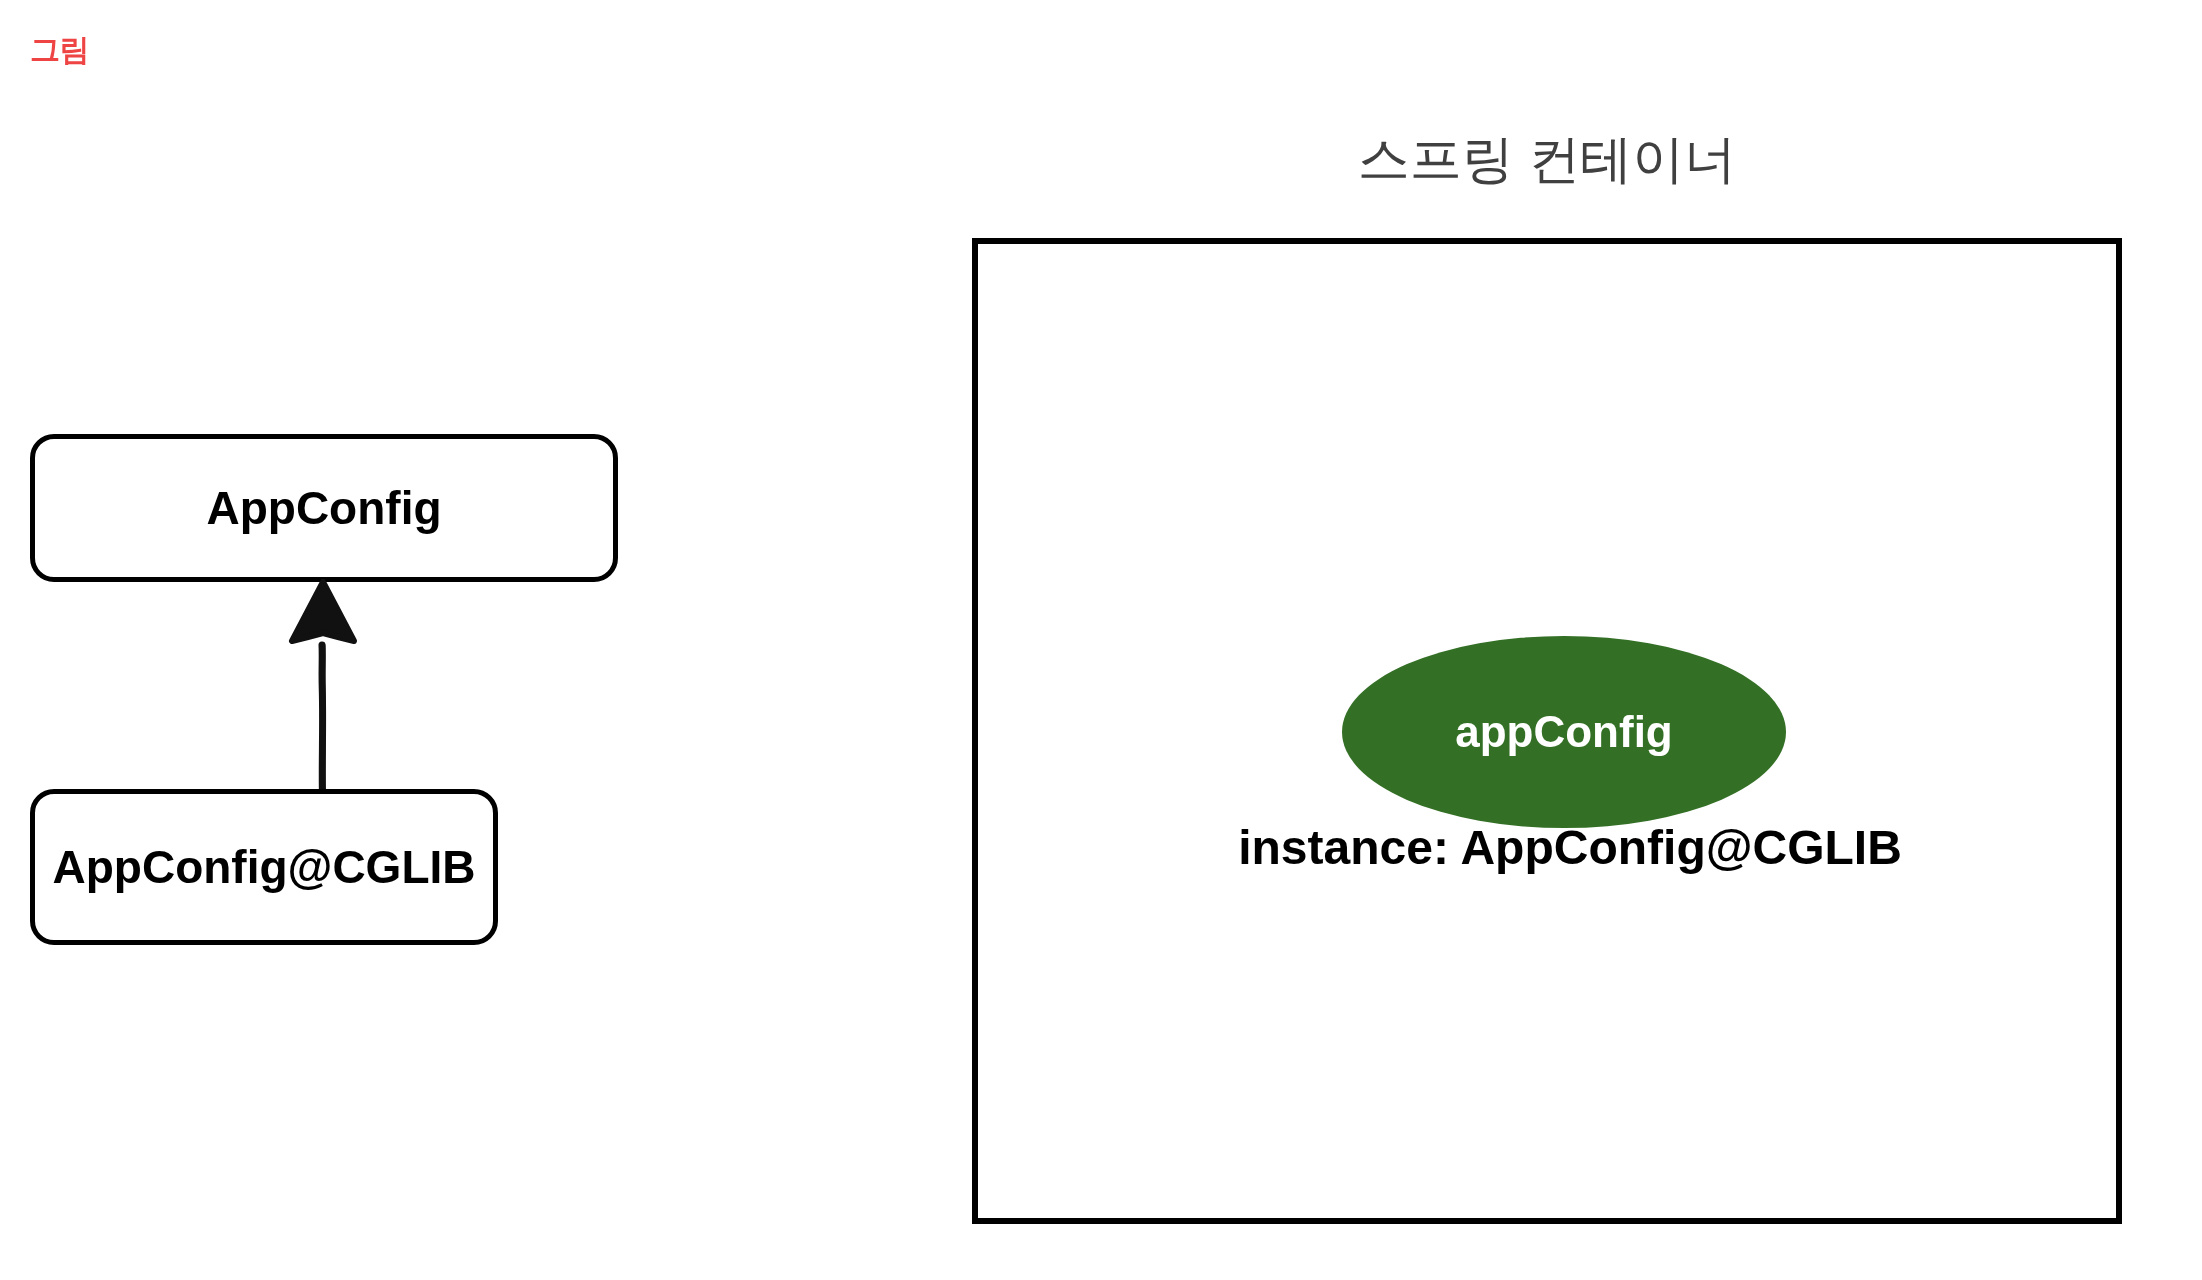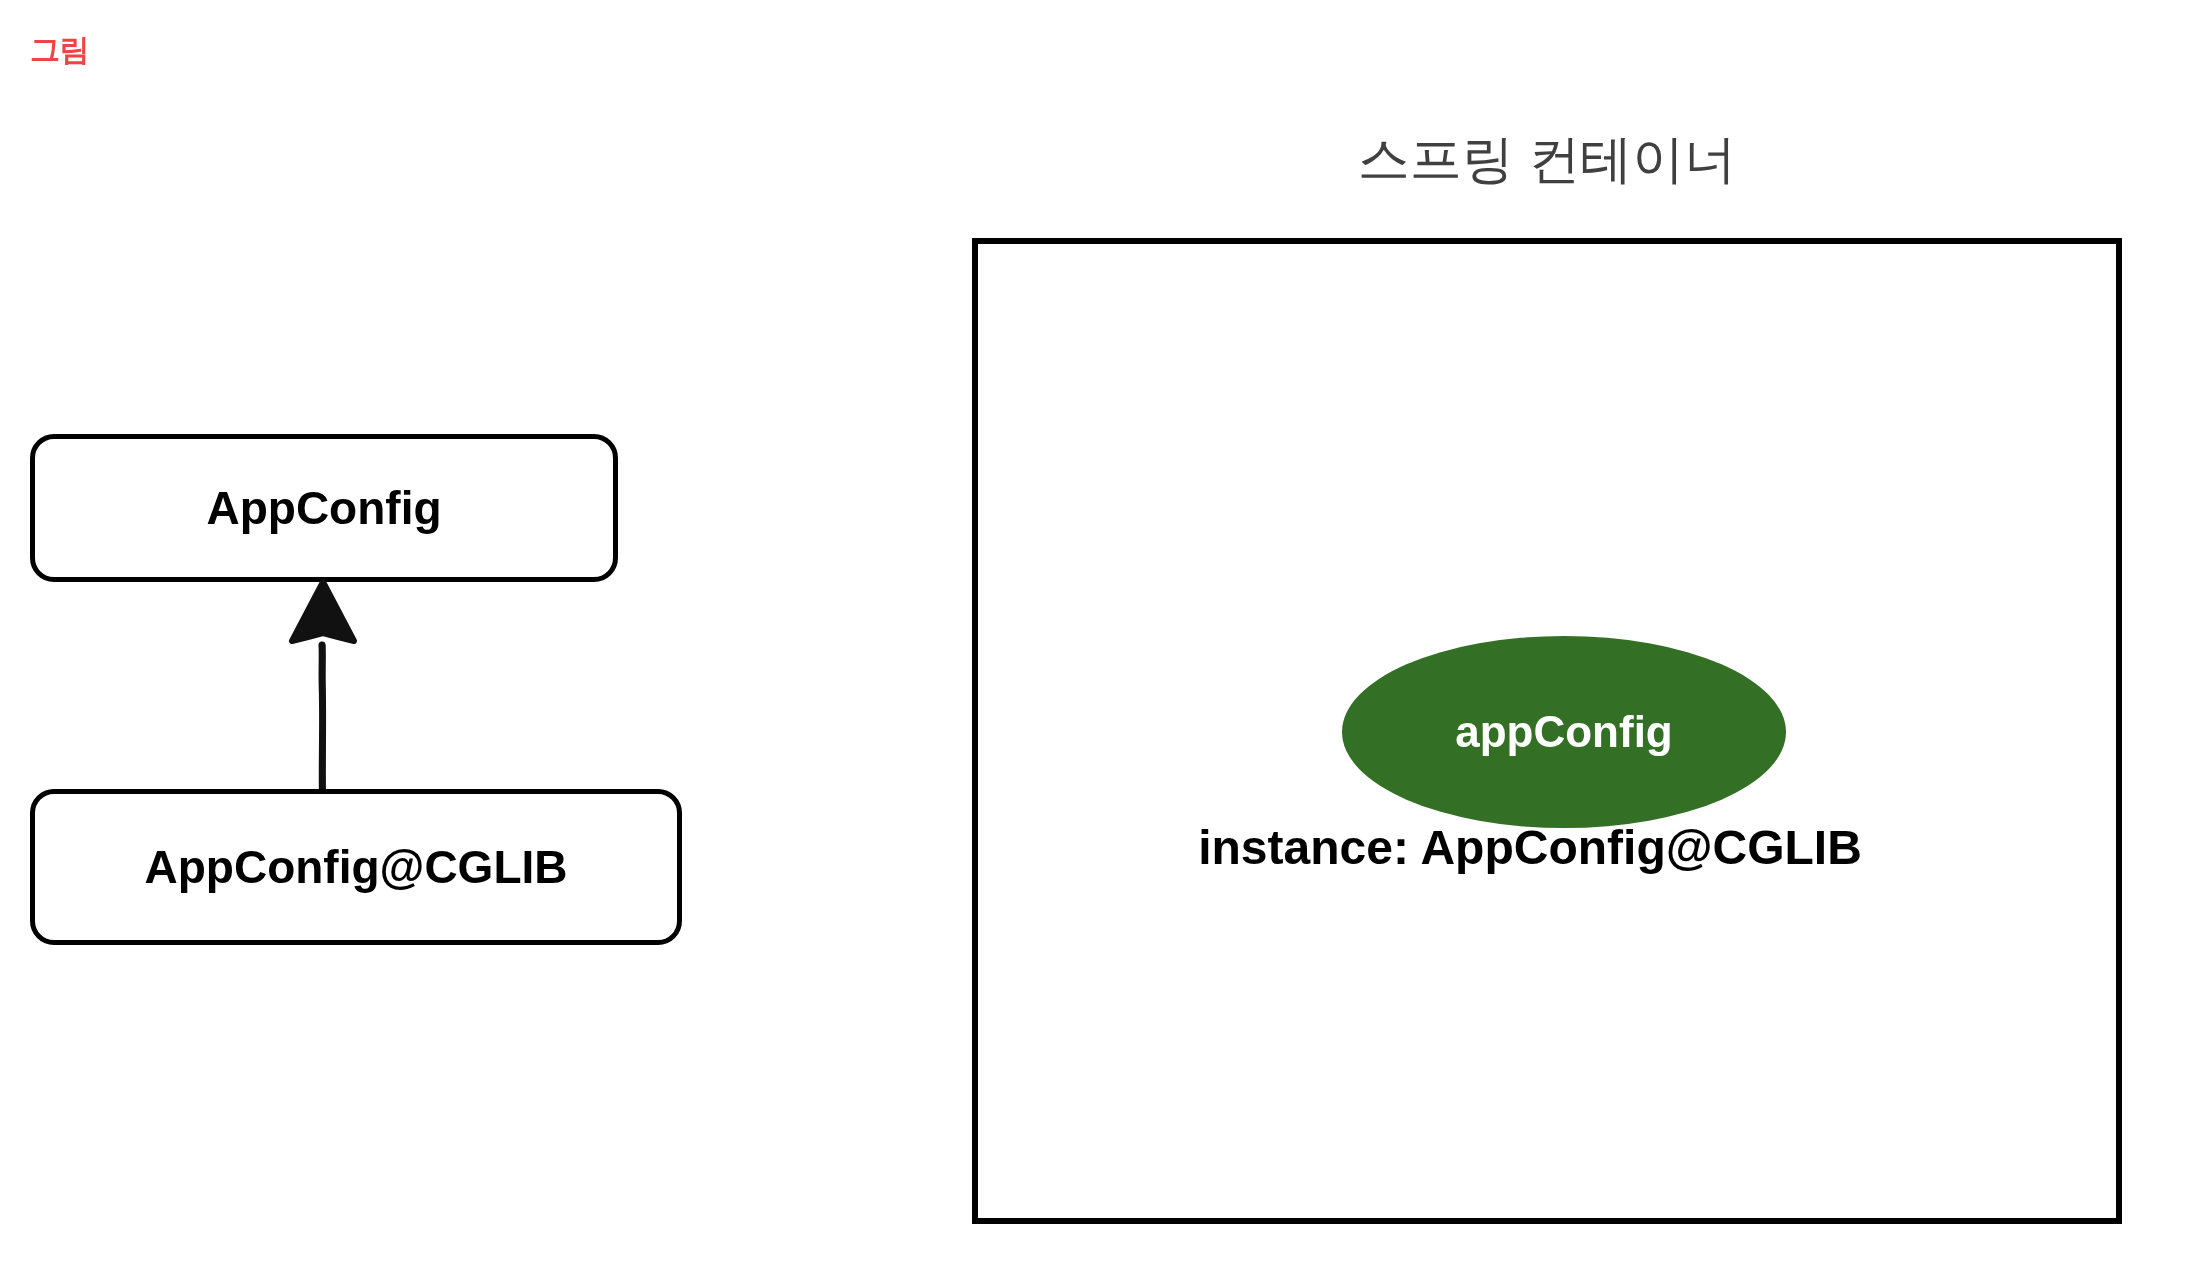--- a/index.html
+++ b/index.html
@@ -49,21 +49,21 @@
 
   #box-appconfig {
     left: 30px;
     top: 434px;
     width: 588px;
     height: 148px;
   }
   #box-appconfig-cglib {
     left: 30px;
     top: 789px;
-    width: 652px;
+    width: 468px;
     height: 156px;
   }
 
   .inherit-arrow {
     position: absolute;
     left: 268px;
     top: 575px;
     width: 110px;
     height: 225px;
   }
@@ -105,21 +105,21 @@
   .bean-ellipse .bean-label {
     font-size: 44px;
     font-weight: bold;
     color: #ffffff;
     white-space: nowrap;
     line-height: 1;
   }
 
   .instance-label {
     position: absolute;
-    left: 1140px;
+    left: 1180px;
     top: 820px;
     width: 780px;
     text-align: center;
     font-size: 48px;
     font-weight: bold;
     color: #000000;
     white-space: nowrap;
   }
 </style>
 </head>

